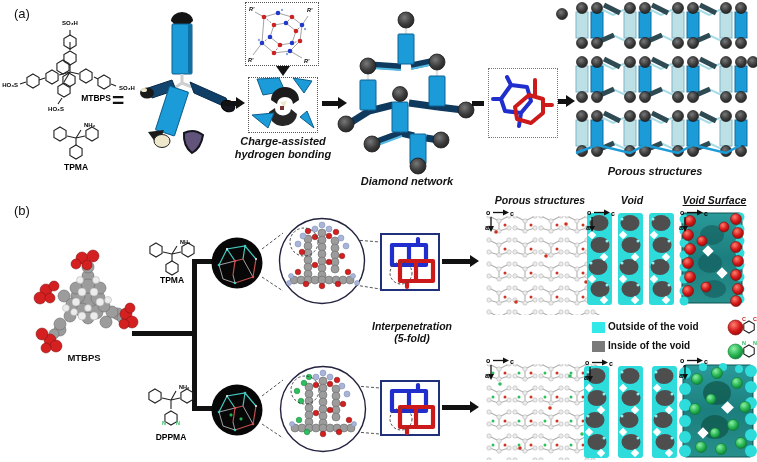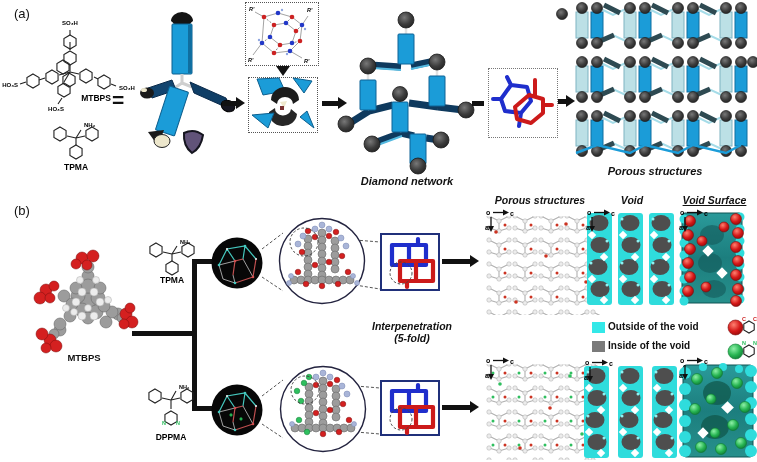--- a/index.html
+++ b/index.html
@@ -260,20 +260,22 @@
       <path d="M22,22 A14,13 0 0 1 50,22 L44,26 A8,7 0 0 0 28,26 Z" fill="#1C1C1C"></path>
       <path d="M20,34 A14,13 0 0 0 48,36 L42,31 A8,7 0 0 1 26,30 Z" fill="#262626"></path>
       <polygon points="31,24 38,23 35,30" fill="#EFE8CC"></polygon>
       <rect x="31" y="28" width="4" height="4" fill="#7A3030"></rect>
       <polygon points="3,37 19,50 25,35" fill="#1B9CD8" stroke="#0D5F8E"></polygon>
       <polygon points="51,39 65,50 58,33" fill="#1B9CD8" stroke="#0D5F8E"></polygon>
     </svg>
   </div>
 
   <div class="abs lbl" style="left:203px;top:135px;width:160px;font-size:11px;">
+    <div>Charge-assisted</div>
+    <div>hydrogen bonding</div>
   </div>
 
   <div class="abs harrow" style="left:322px;top:97px;">
       <div class="shaft" style="width:16px"></div>
       <div class="head"></div>
     </div>
 
   <svg class="abs" style="left:342px;top:6px;" width="136" height="168" viewBox="0 0 136 168">
     <path d="M59,61 L29,59 M69,60 L93,55 M27,105 L8,117 M27,105 L51,99 M96,101 L121,104 M96,101 L67,97 M59,127 L32,137 M59,127 L72,130 M84,132 L97,134" stroke="#0F3A5E" stroke-width="7" fill="none"></path>
     <path d="M59,64 L31,62 M69,63 L92,58 M60,130 L33,140" stroke="#53B9E0" stroke-width="2" fill="none"></path>

